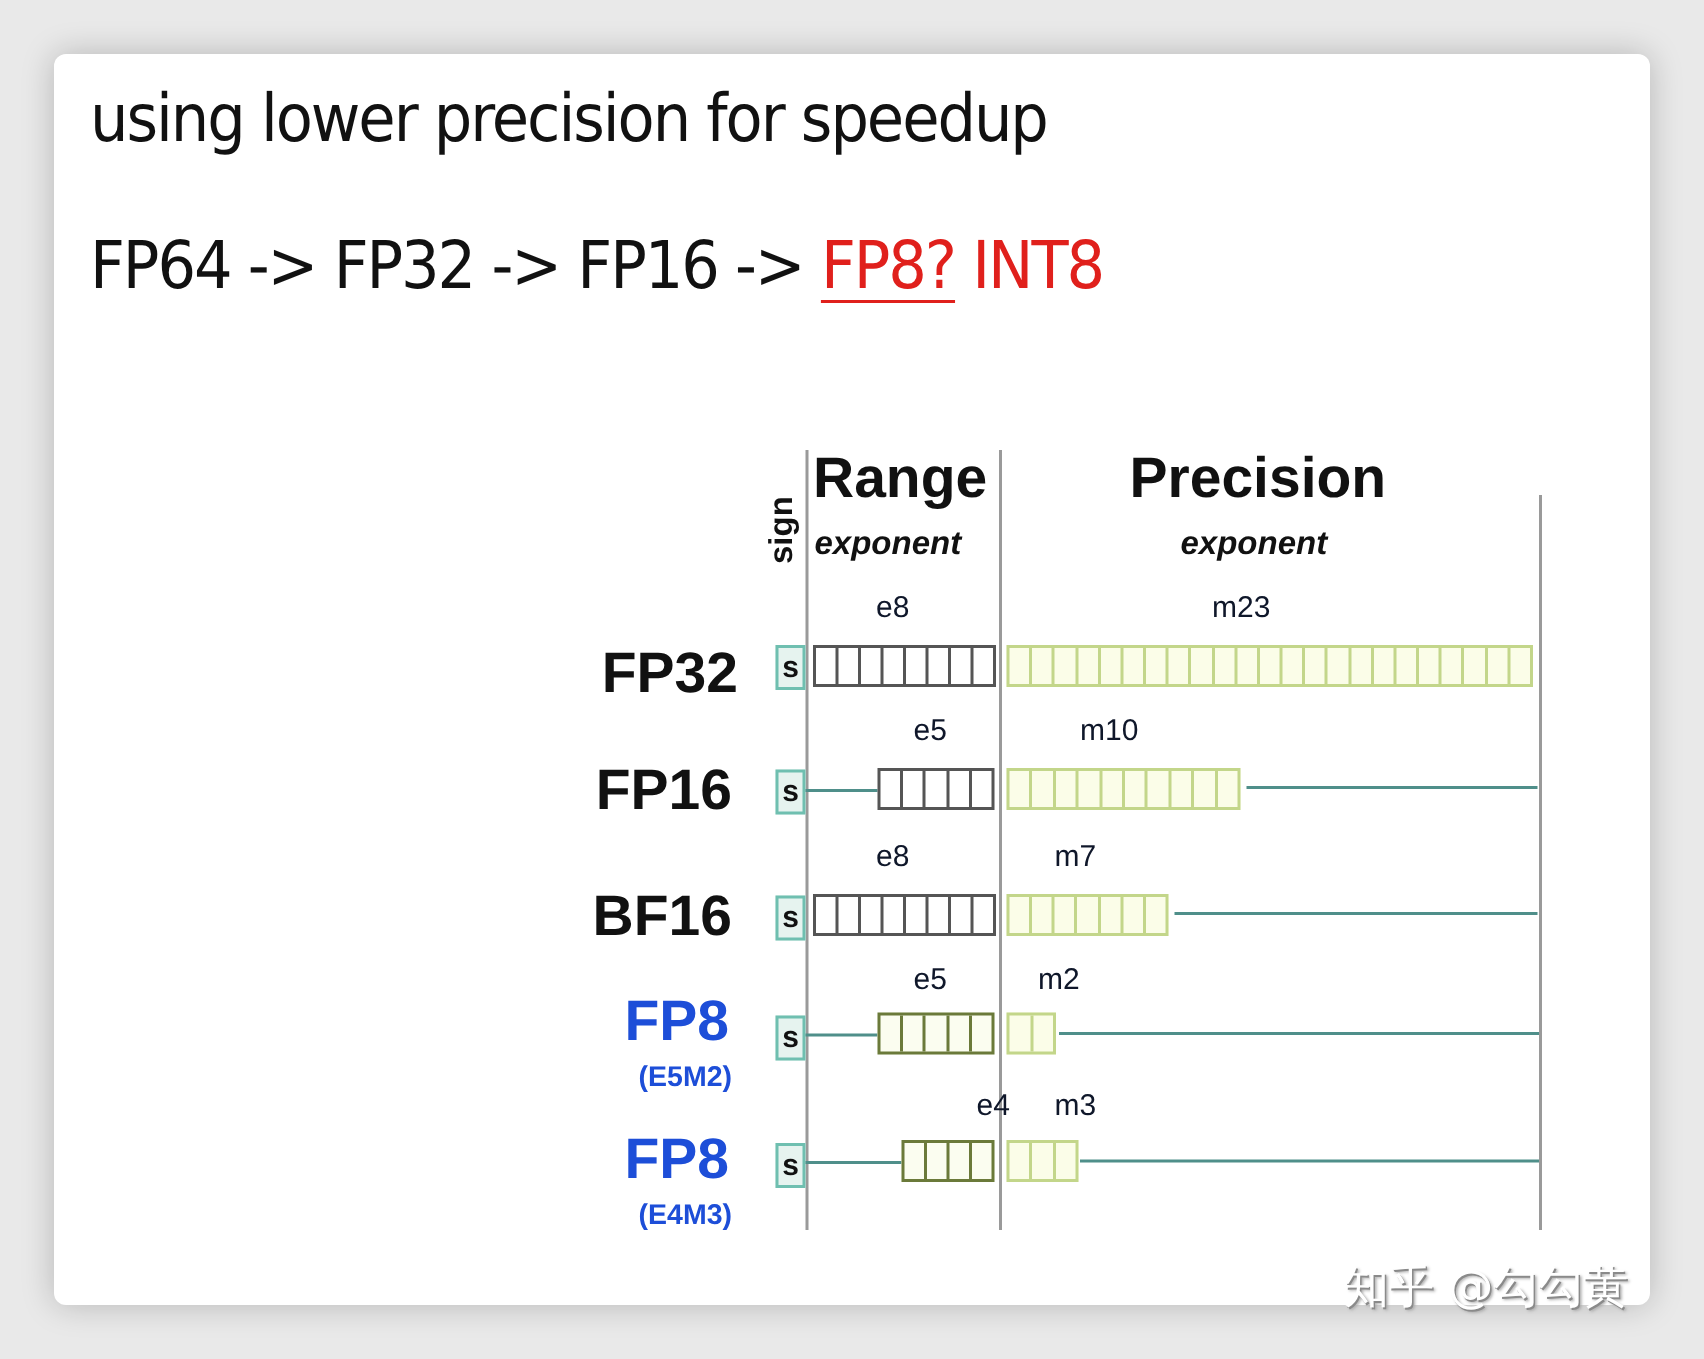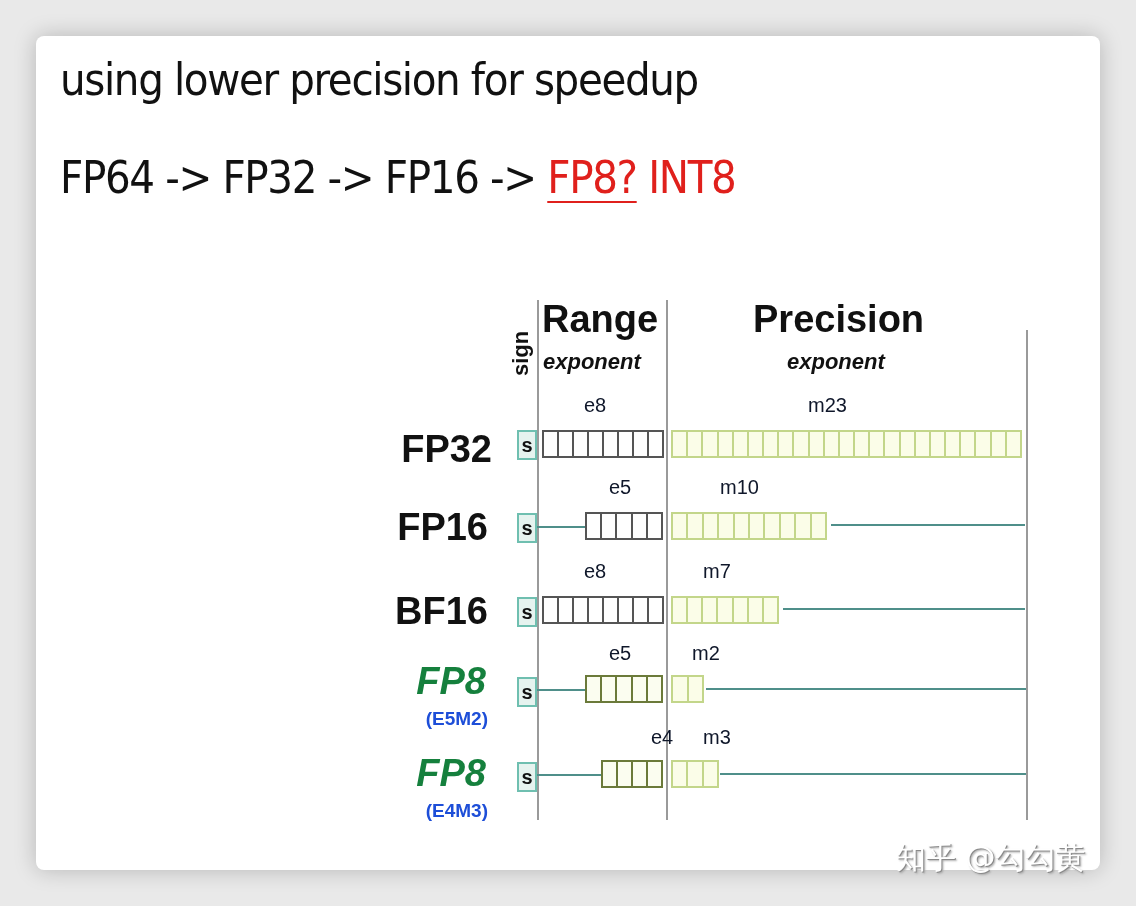--- a/index.html
+++ b/index.html
@@ -24,21 +24,21 @@
     letter-spacing:-1.5px; white-space:nowrap; transform:scaleX(0.92); transform-origin:left;
   }
   .chain .red { color:#e0201c; }
   .chain .ul { text-decoration:underline; text-decoration-thickness:2px; text-underline-offset:8px; }
   .abs { position:absolute; }
   .vline { position:absolute; width:2px; background:#9a9a9a; }
   .hdr-big { font-weight:bold; font-size:38px; color:#111; }
   .hdr-small { font-weight:bold; font-size:22px; color:#111;font-style:italic; }
   .sign-lbl { font-weight:bold; font-size:22px; color:#111; transform:rotate(-90deg); transform-origin:left top; }
   .fmt { font-weight:bold; font-size:38px; color:#111; text-align:right; }
-  .fmt.green { color:#15803d;font-style:italic; }
+  .fmt.green { color:#1d4ed8; }
   .sub { font-weight:bold; font-size:19px; color:#1d4ed8; text-align:right; }
   .blab { font-size:20px; color:#0f172a; }
   .sbox {
     position:absolute; width:16px; height:26px; border:2px solid #6fbfb0; background:#e6f3ef;
     font-size:20px; font-weight:bold; color:#111; line-height:26px; text-align:center;
   }
   .bits { position:absolute; display:flex; height:28px; box-sizing:border-box; }
   .bits span { flex:1; border-right:2px solid; box-sizing:border-box; }
   .bits span:last-child { border-right:none; }
   .exp { border:2px solid #555; }

